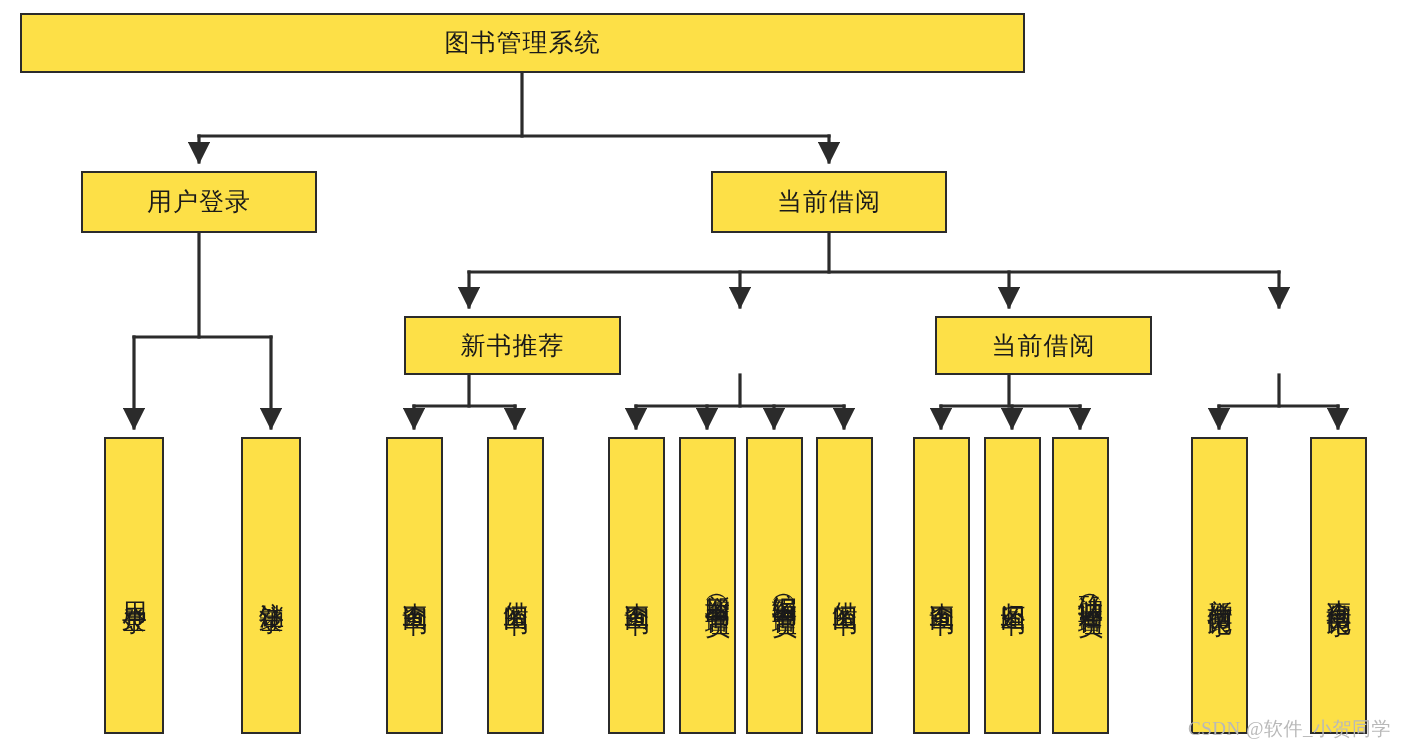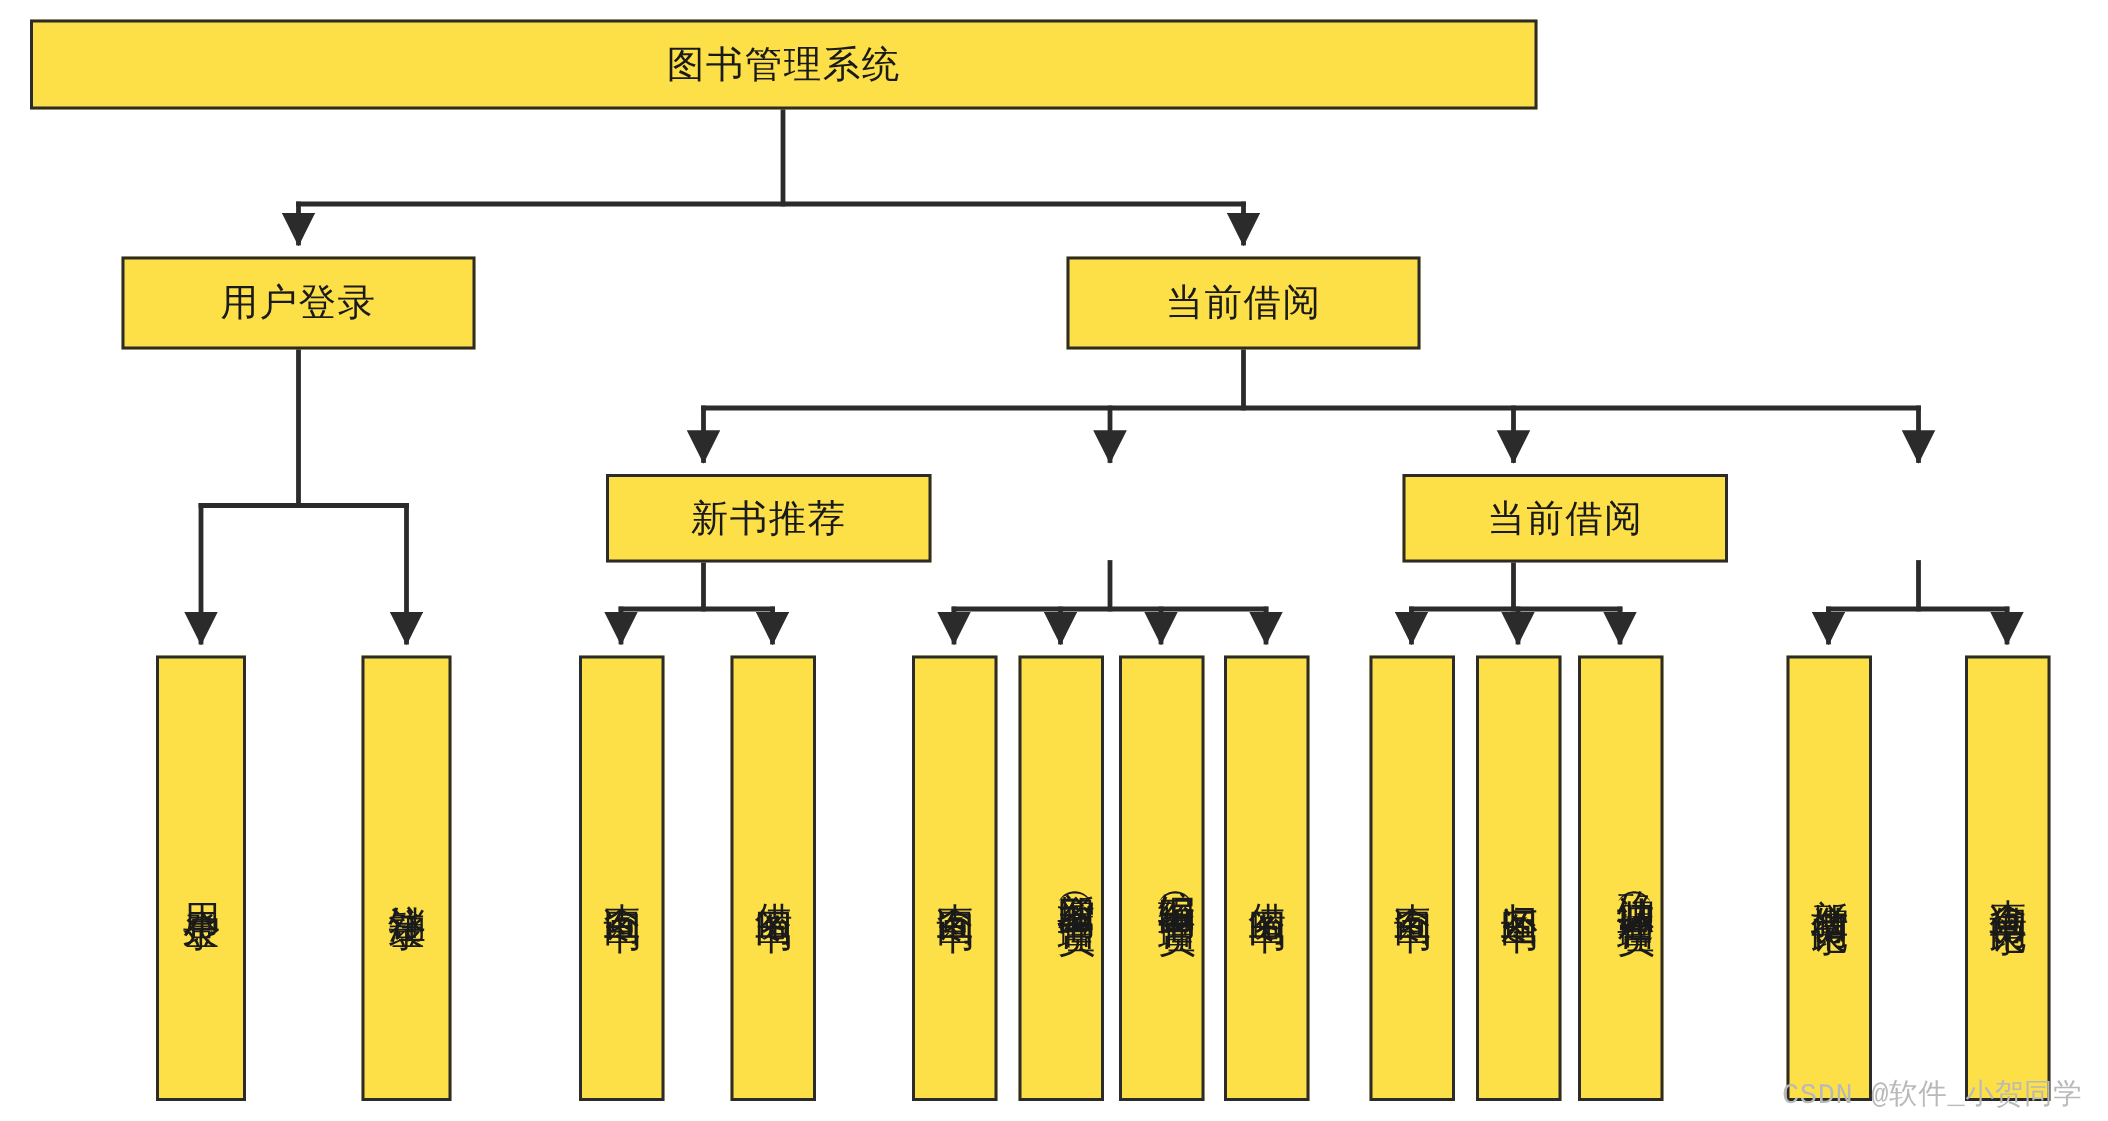--- a/index.html
+++ b/index.html
@@ -62,21 +62,21 @@
   }
   .node.vert.midalign {
     align-items: center;
   }
   .watermark {
     position: absolute;
     font-size: 19px;
     color: #b9b9b9;
     letter-spacing: 0.5px;
     white-space: nowrap;
-    font-family: Liberation Mono, monospace;
+    font-family: Liberation Serif, serif;
   }
 </style>
 </head>
 <body>
 
 <div id="canvas">
 
   <svg class="wires" viewBox="0 0 1405 747" xmlns="http://www.w3.org/2000/svg">
     <defs>
       <marker id="arrow" viewBox="0 0 10 10" refX="9" refY="5" markerWidth="7" markerHeight="7" orient="auto-start-reverse">

